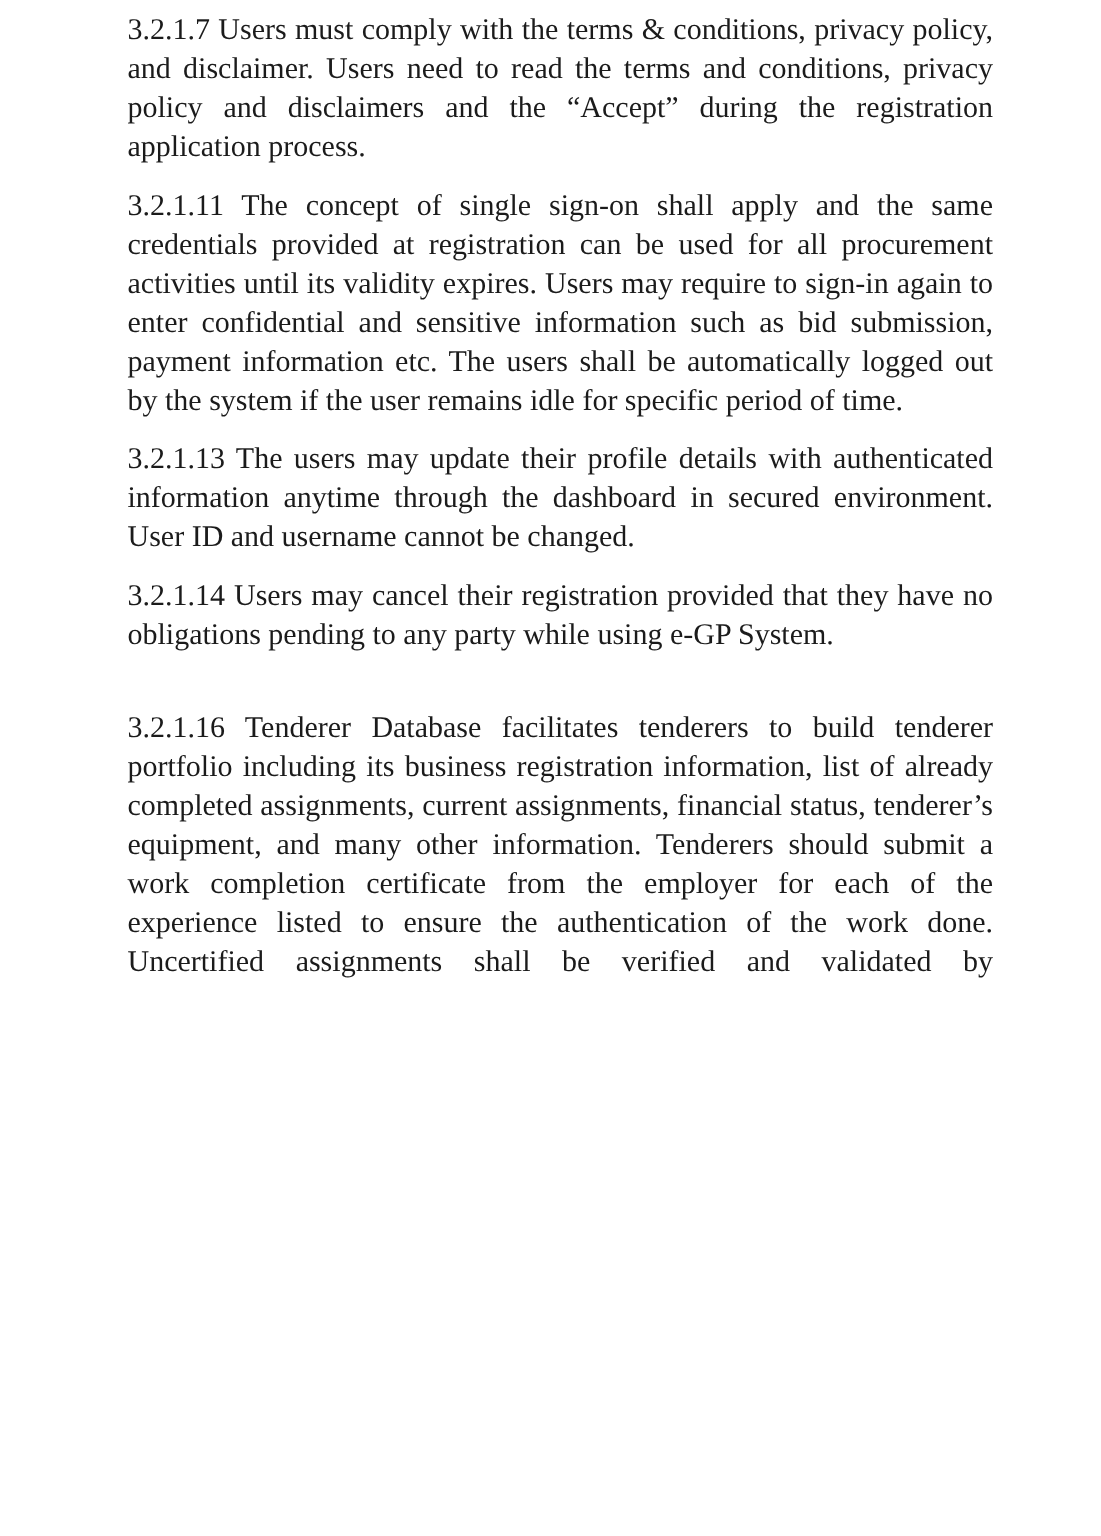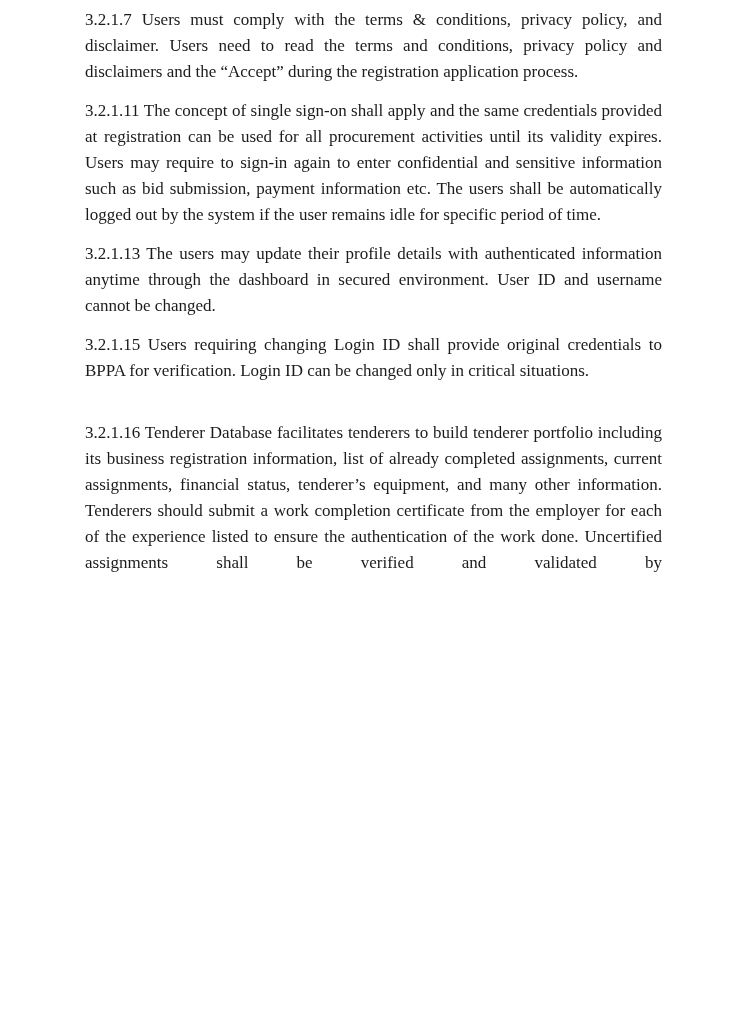--- a/index.html
+++ b/index.html
@@ -9,21 +9,21 @@
   }
   .page {
     position: relative;
     width: 734px;
     height: 1024px;
     background: #ffffff;
     box-sizing: border-box;
     padding: 7px 72px 0 85px;
     overflow: hidden;
     font-family: "Liberation Serif", "DejaVu Serif", serif;
-    font-size: 17px;
+    font-size: 20px;
     line-height: 26px;
     color: #1b1b1b;
   }
   .para {
     text-align: justify;
     text-justify: inter-word;
     margin: 0 0 13px 0;
   }
   .para.justify-last {
     text-align-last: justify;
@@ -41,18 +41,18 @@
   <div class="para"><span class="para-num">3.2.1.7</span> <span>Users must comply with the terms &amp; conditions, privacy policy, and disclaimer. Users need to read the terms and conditions, privacy policy and disclaimers and the “Accept” during the registration application process.</span></div>
 
 
 
 
   <div class="para"><span class="para-num">3.2.1.11</span> <span>The concept of single sign-on shall apply and the same credentials provided at registration can be used for all procurement activities until its validity expires. Users may require to sign-in again to enter confidential and sensitive information such as bid submission, payment information etc. The users shall be automatically logged out by the system if the user remains idle for specific period of time.</span></div>
 
 
   <div class="para"><span class="para-num">3.2.1.13</span> <span>The users may update their profile details with authenticated information anytime through the dashboard in secured environment. User ID and username cannot be changed.</span></div>
 
+  <div class="para"><span class="para-num">3.2.1.14</span> <span>Users may cancel their registration provided that they have no obligations pending to any party while using e-GP System.</span></div>
 
-  <div class="para"><span class="para-num">3.2.1.15</span> <span>Users requiring changing Login ID shall provide original credentials to BPPA for verification. Login ID can be changed only in critical situations.</span></div>
 
   <div class="para justify-last"><span class="para-num">3.2.1.16</span> <span>Tenderer Database facilitates tenderers to build tenderer portfolio including its business registration information, list of already completed assignments, current assignments, financial status, tenderer’s equipment, and many other information. Tenderers should submit a work completion certificate from the employer for each of the experience listed to ensure the authentication of the work done. Uncertified assignments shall be verified and validated by</span></div>
 
 </div>
 
 </body></html>

